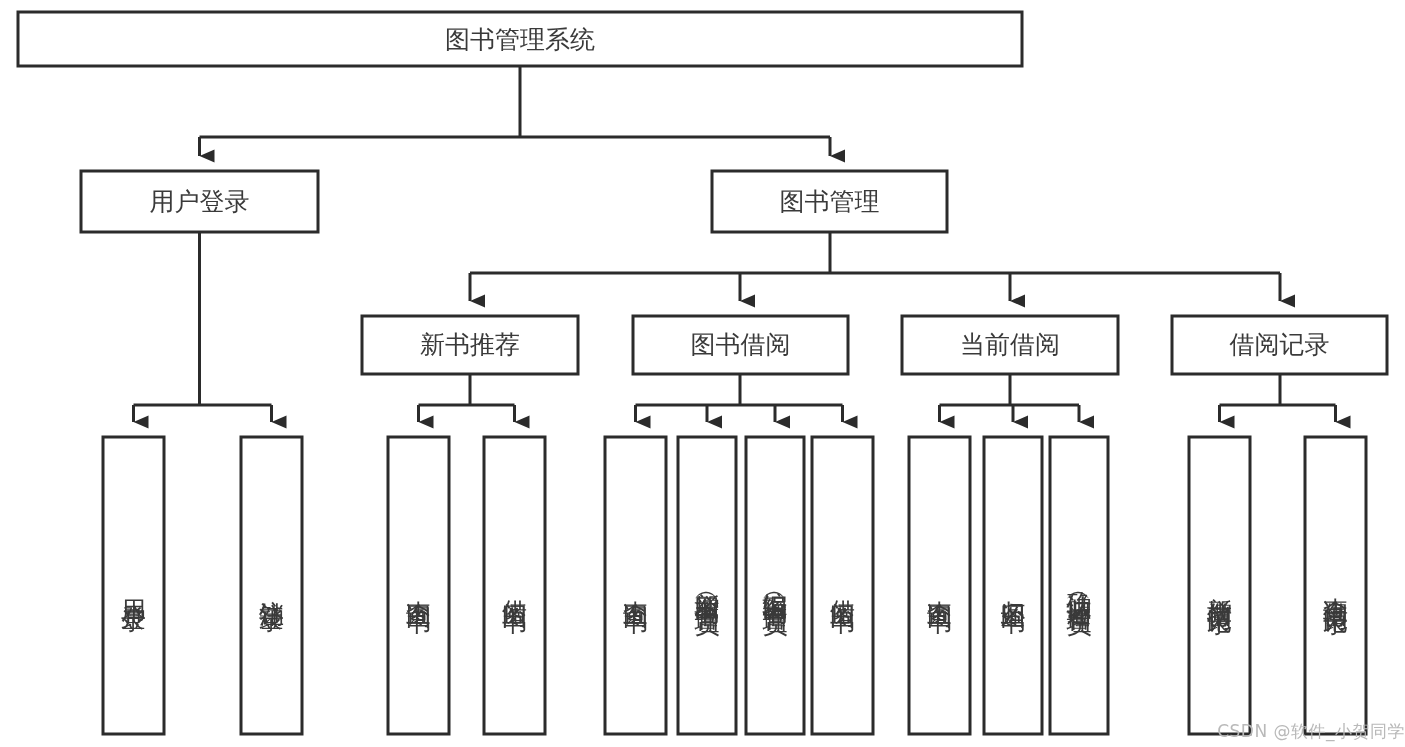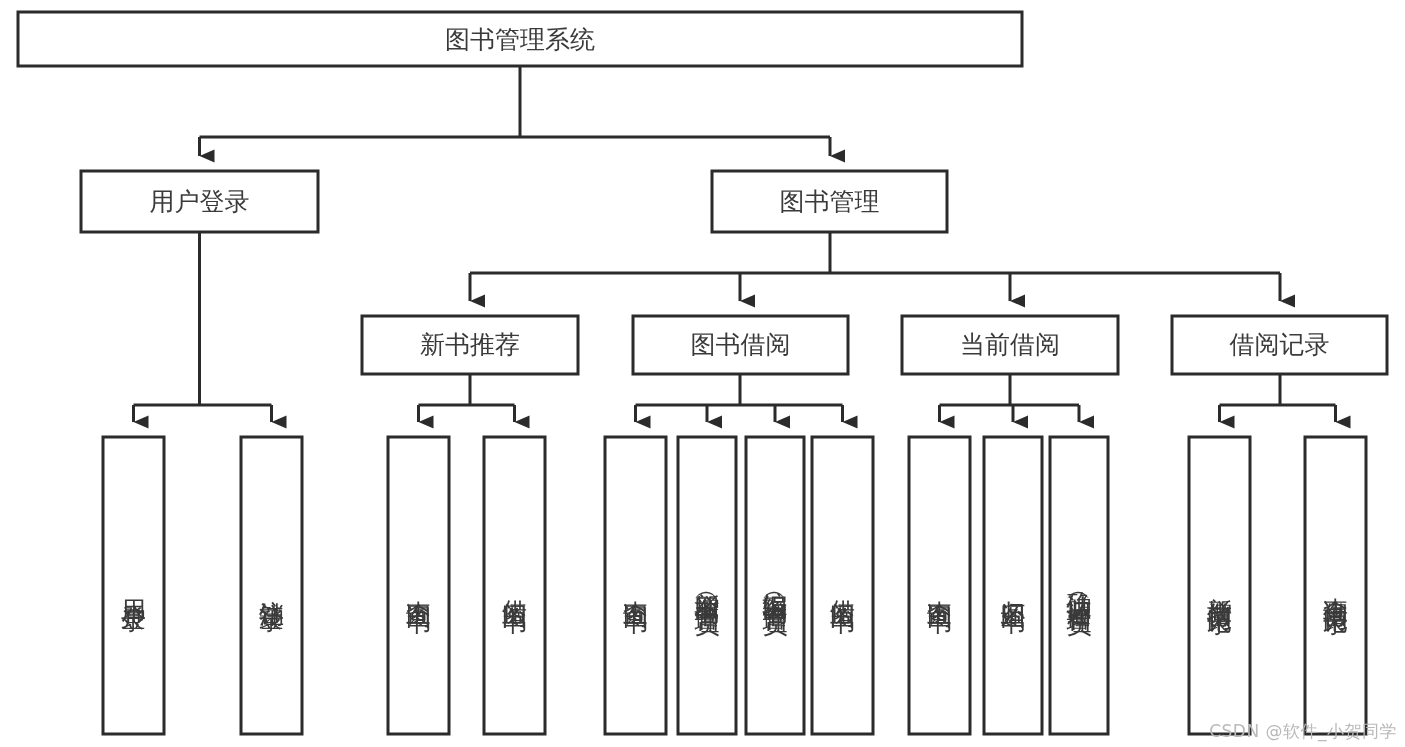--- a/index.html
+++ b/index.html
@@ -60,21 +60,21 @@
     text-orientation: upright;
     letter-spacing: 3px;
     line-height: 1;
     color: #3a3a3a;
     font-size: 25px;
     font-family: "DejaVu Sans", "Liberation Sans", sans-serif;
     white-space: nowrap;
   }
   .watermark {
     position: absolute;
-    right: 8px;
+    right: 0;
     bottom: 4px;
     color: #b9b9b9;
     font-size: 17px;
     font-family: "DejaVu Sans", "Liberation Sans", sans-serif;
     letter-spacing: 0.5px;
     user-select: none;
     pointer-events: none;
   }
 </style>
 </head>

